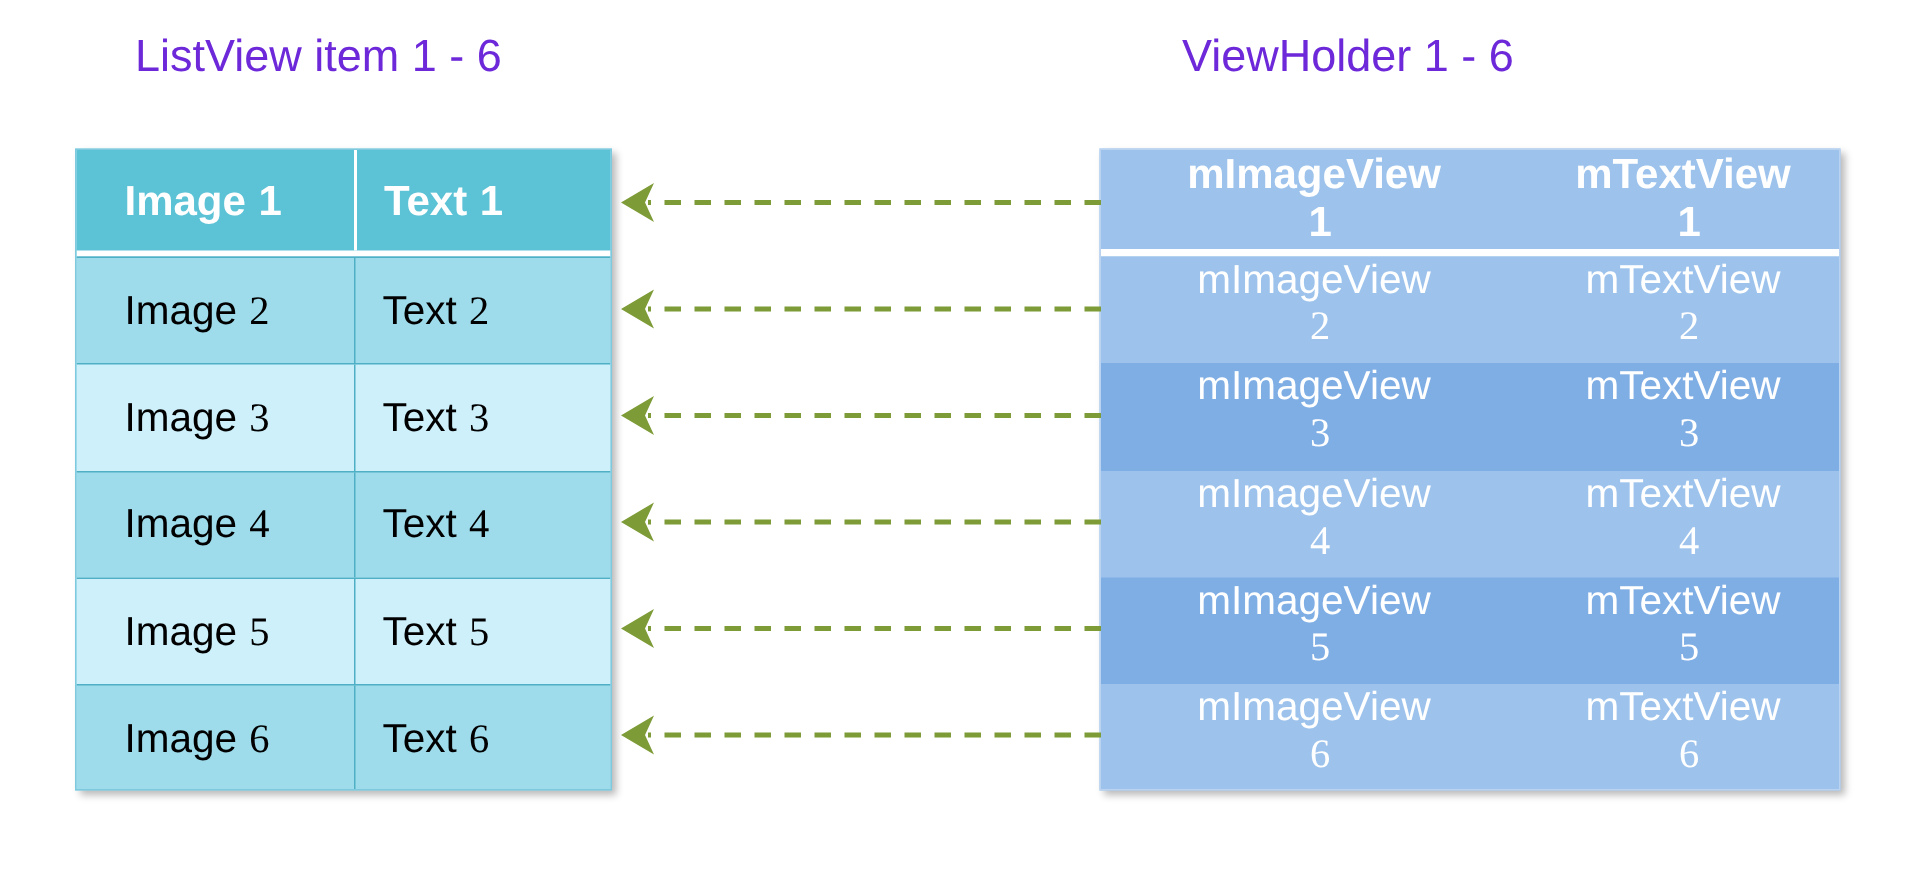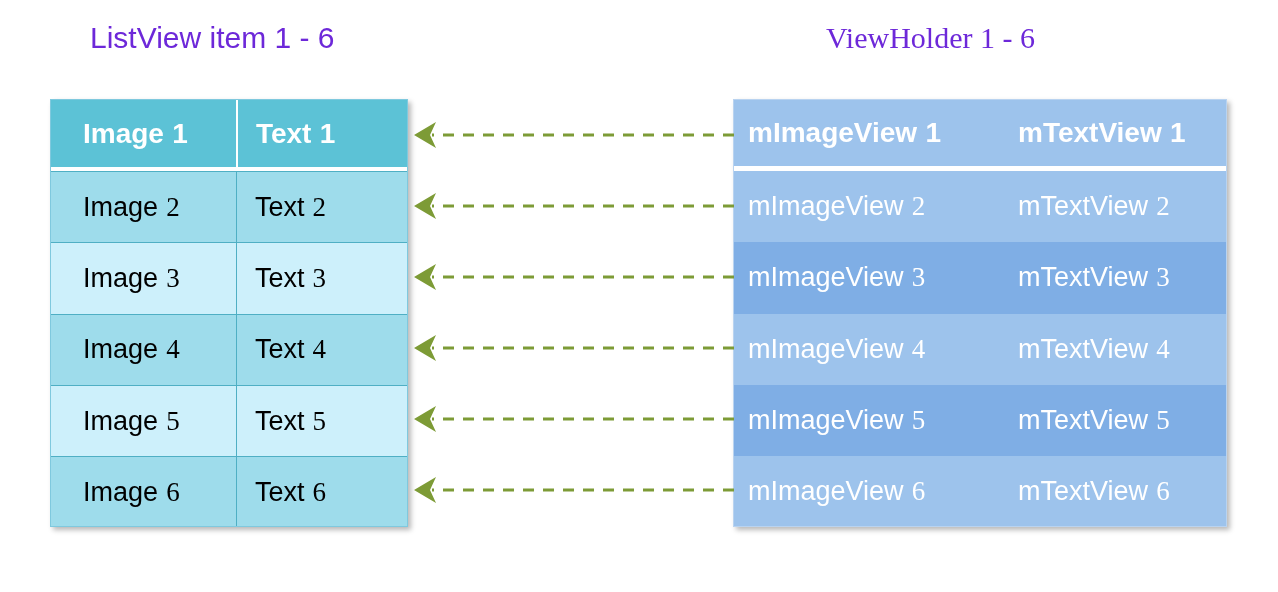--- a/index.html
+++ b/index.html
@@ -18,21 +18,21 @@
   
   .title {
     position: absolute;
     font-size: 30px;
     font-weight: 400;
     color: #6d28d9;
     white-space: nowrap;
     letter-spacing: 0px;
   }
   #title-left  { left: 90px;  top: 21px; }
-  #title-right { left: 826px; top: 21px; font-family: Liberation Serif, serif; }
+  #title-right { left: 788px; top: 21px; }
 
   
   .table {
     position: absolute;
     box-sizing: border-box;
     box-shadow: 3px 3px 5px rgba(0,0,0,0.28);
     overflow: hidden;
   }
 
   .row {
@@ -101,20 +101,21 @@
     border: 1px solid #b9d3f0;
     background: #9DC3EC;
   }
   #viewholder-table .row { height: 71.33px; }
   #viewholder-table .row.header-row { height: 71px; }
 
   #viewholder-table .cell {
     font-size: 27px;
     color: #ffffff;
     padding-left: 14px;
+    flex-direction: column;
   }
   #viewholder-table .cell.col-a { width: 270px; }
   #viewholder-table .cell.col-b { width: 222px; }
 
   #viewholder-table .header-row {
     background: #9DC3EC;
     border-bottom: 5px solid #ffffff;
   }
   #viewholder-table .header-row .cell {
     font-weight: bold;

